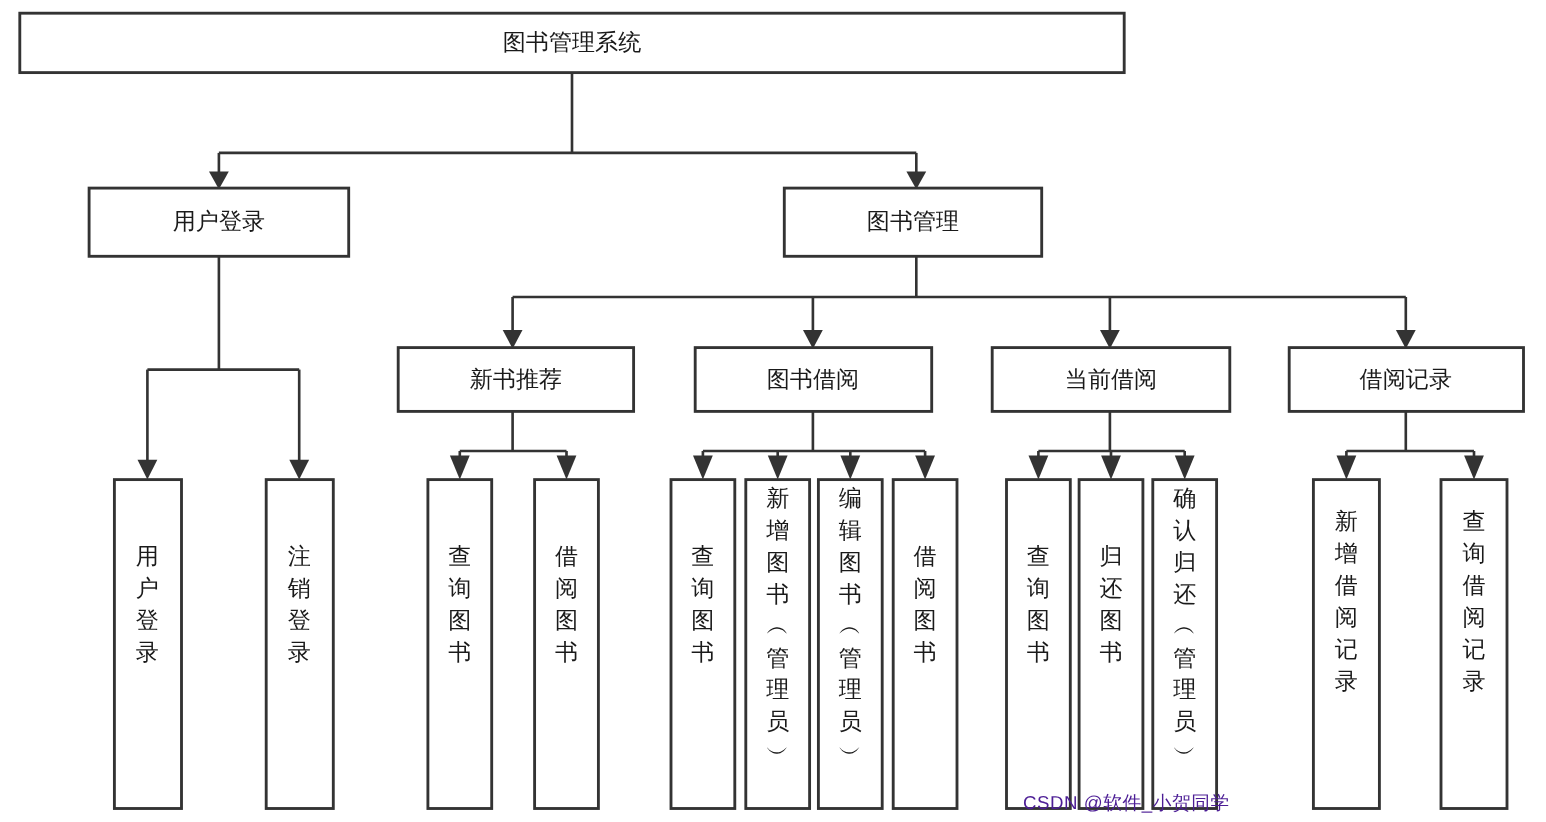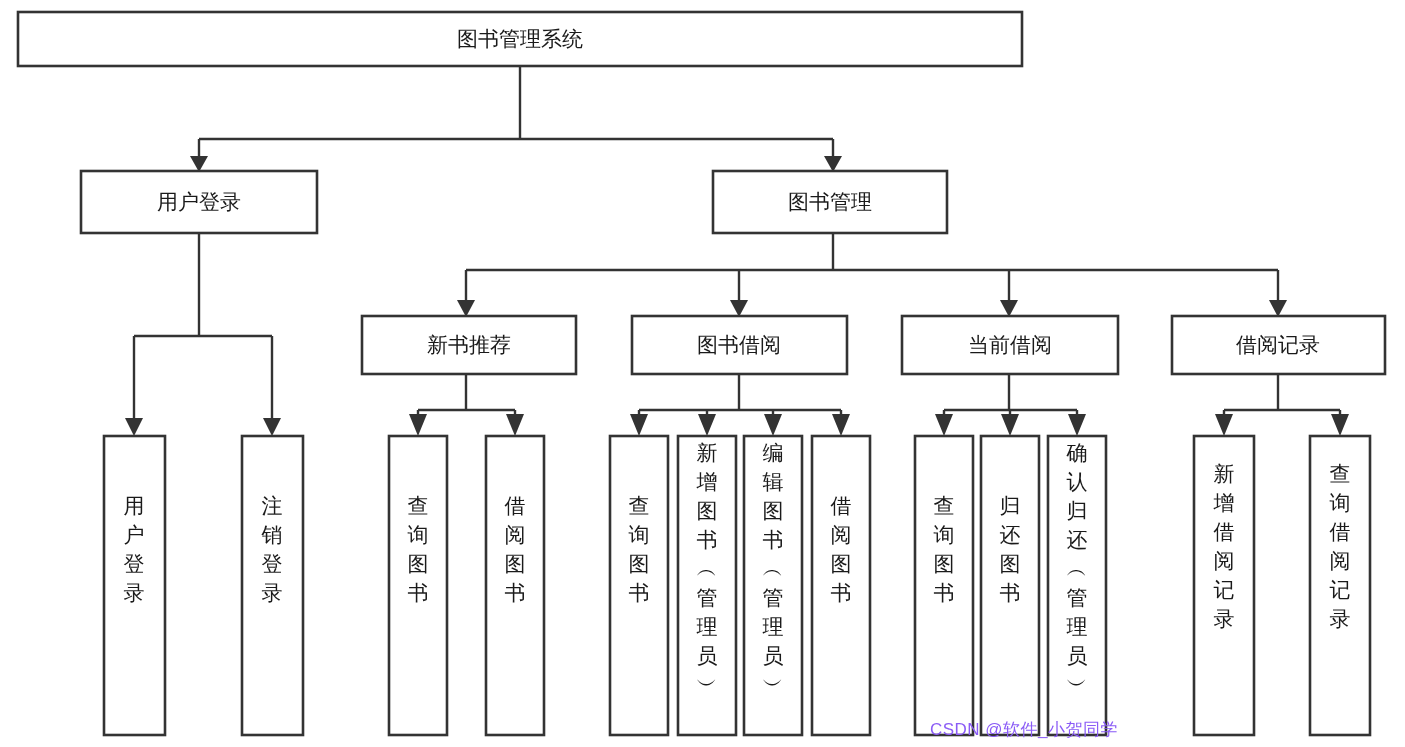--- a/index.html
+++ b/index.html
@@ -57,21 +57,21 @@
     fill: #1a1a1a;
     text-anchor: middle;
     white-space: pre;
   }
   .watermark-text {
     position: absolute;
     right: 14px;
     bottom: 6px;
     font-family: "Liberation Sans", "DejaVu Sans", sans-serif;
     font-size: 17px;
-    color: #8b5cf6;
+    color: #4c1d95;
     letter-spacing: 0.5px;
     user-select: none;
     white-space: nowrap;
     margin-top: 48px;
   }
 </style>
 </head>
 <body>
 
 <div id="diagram-root">

